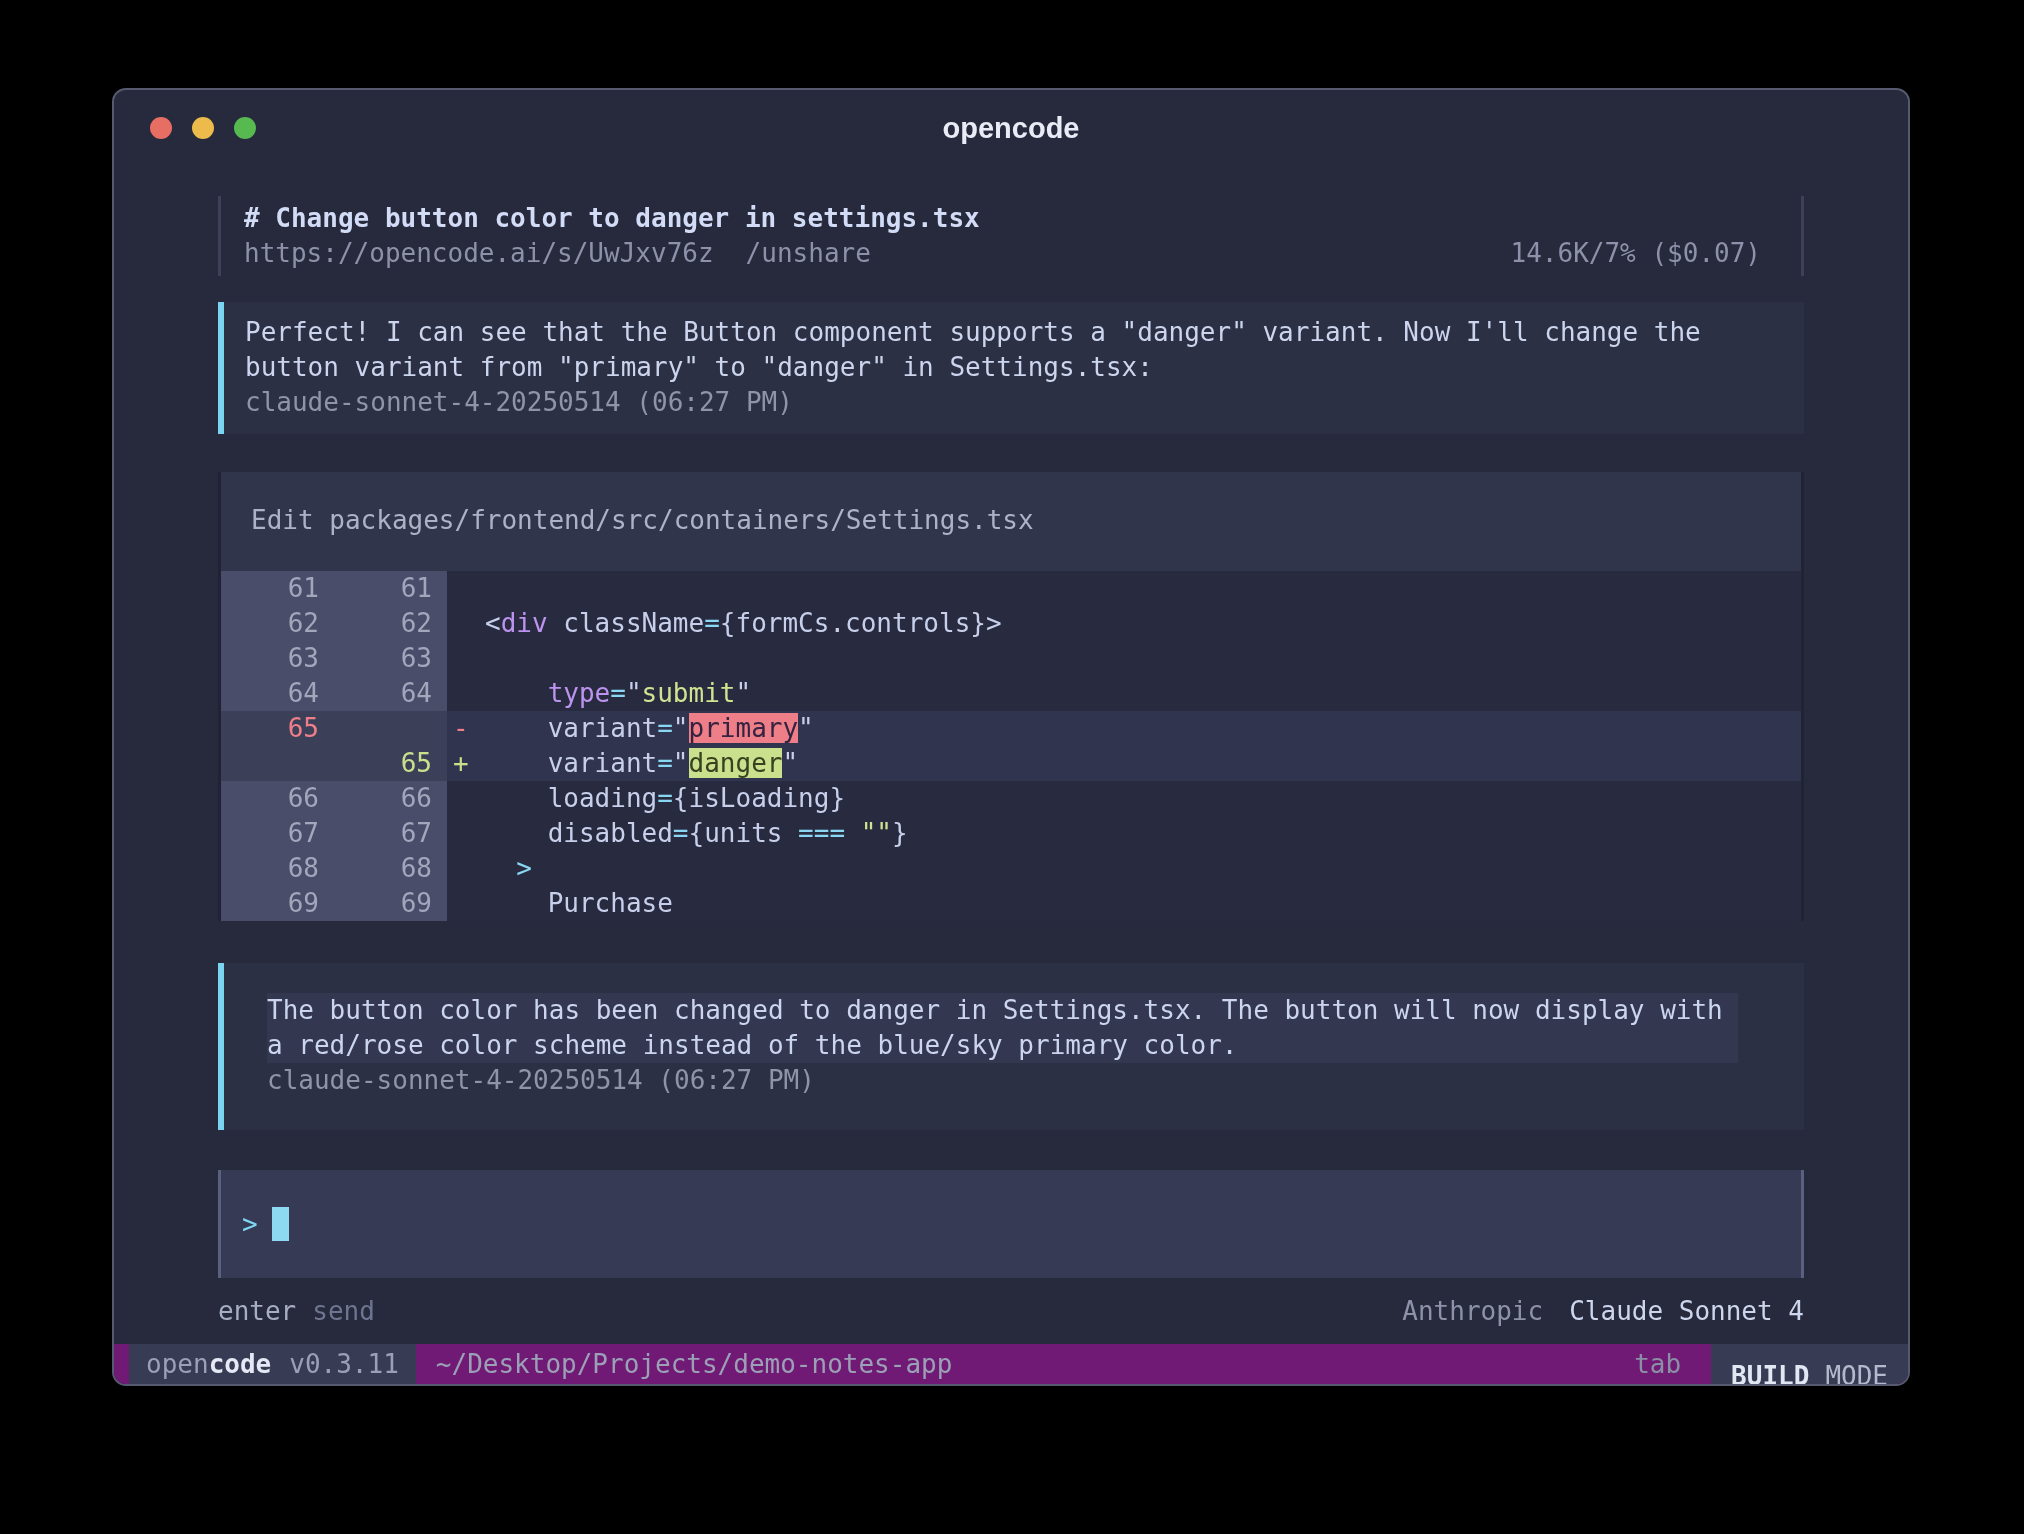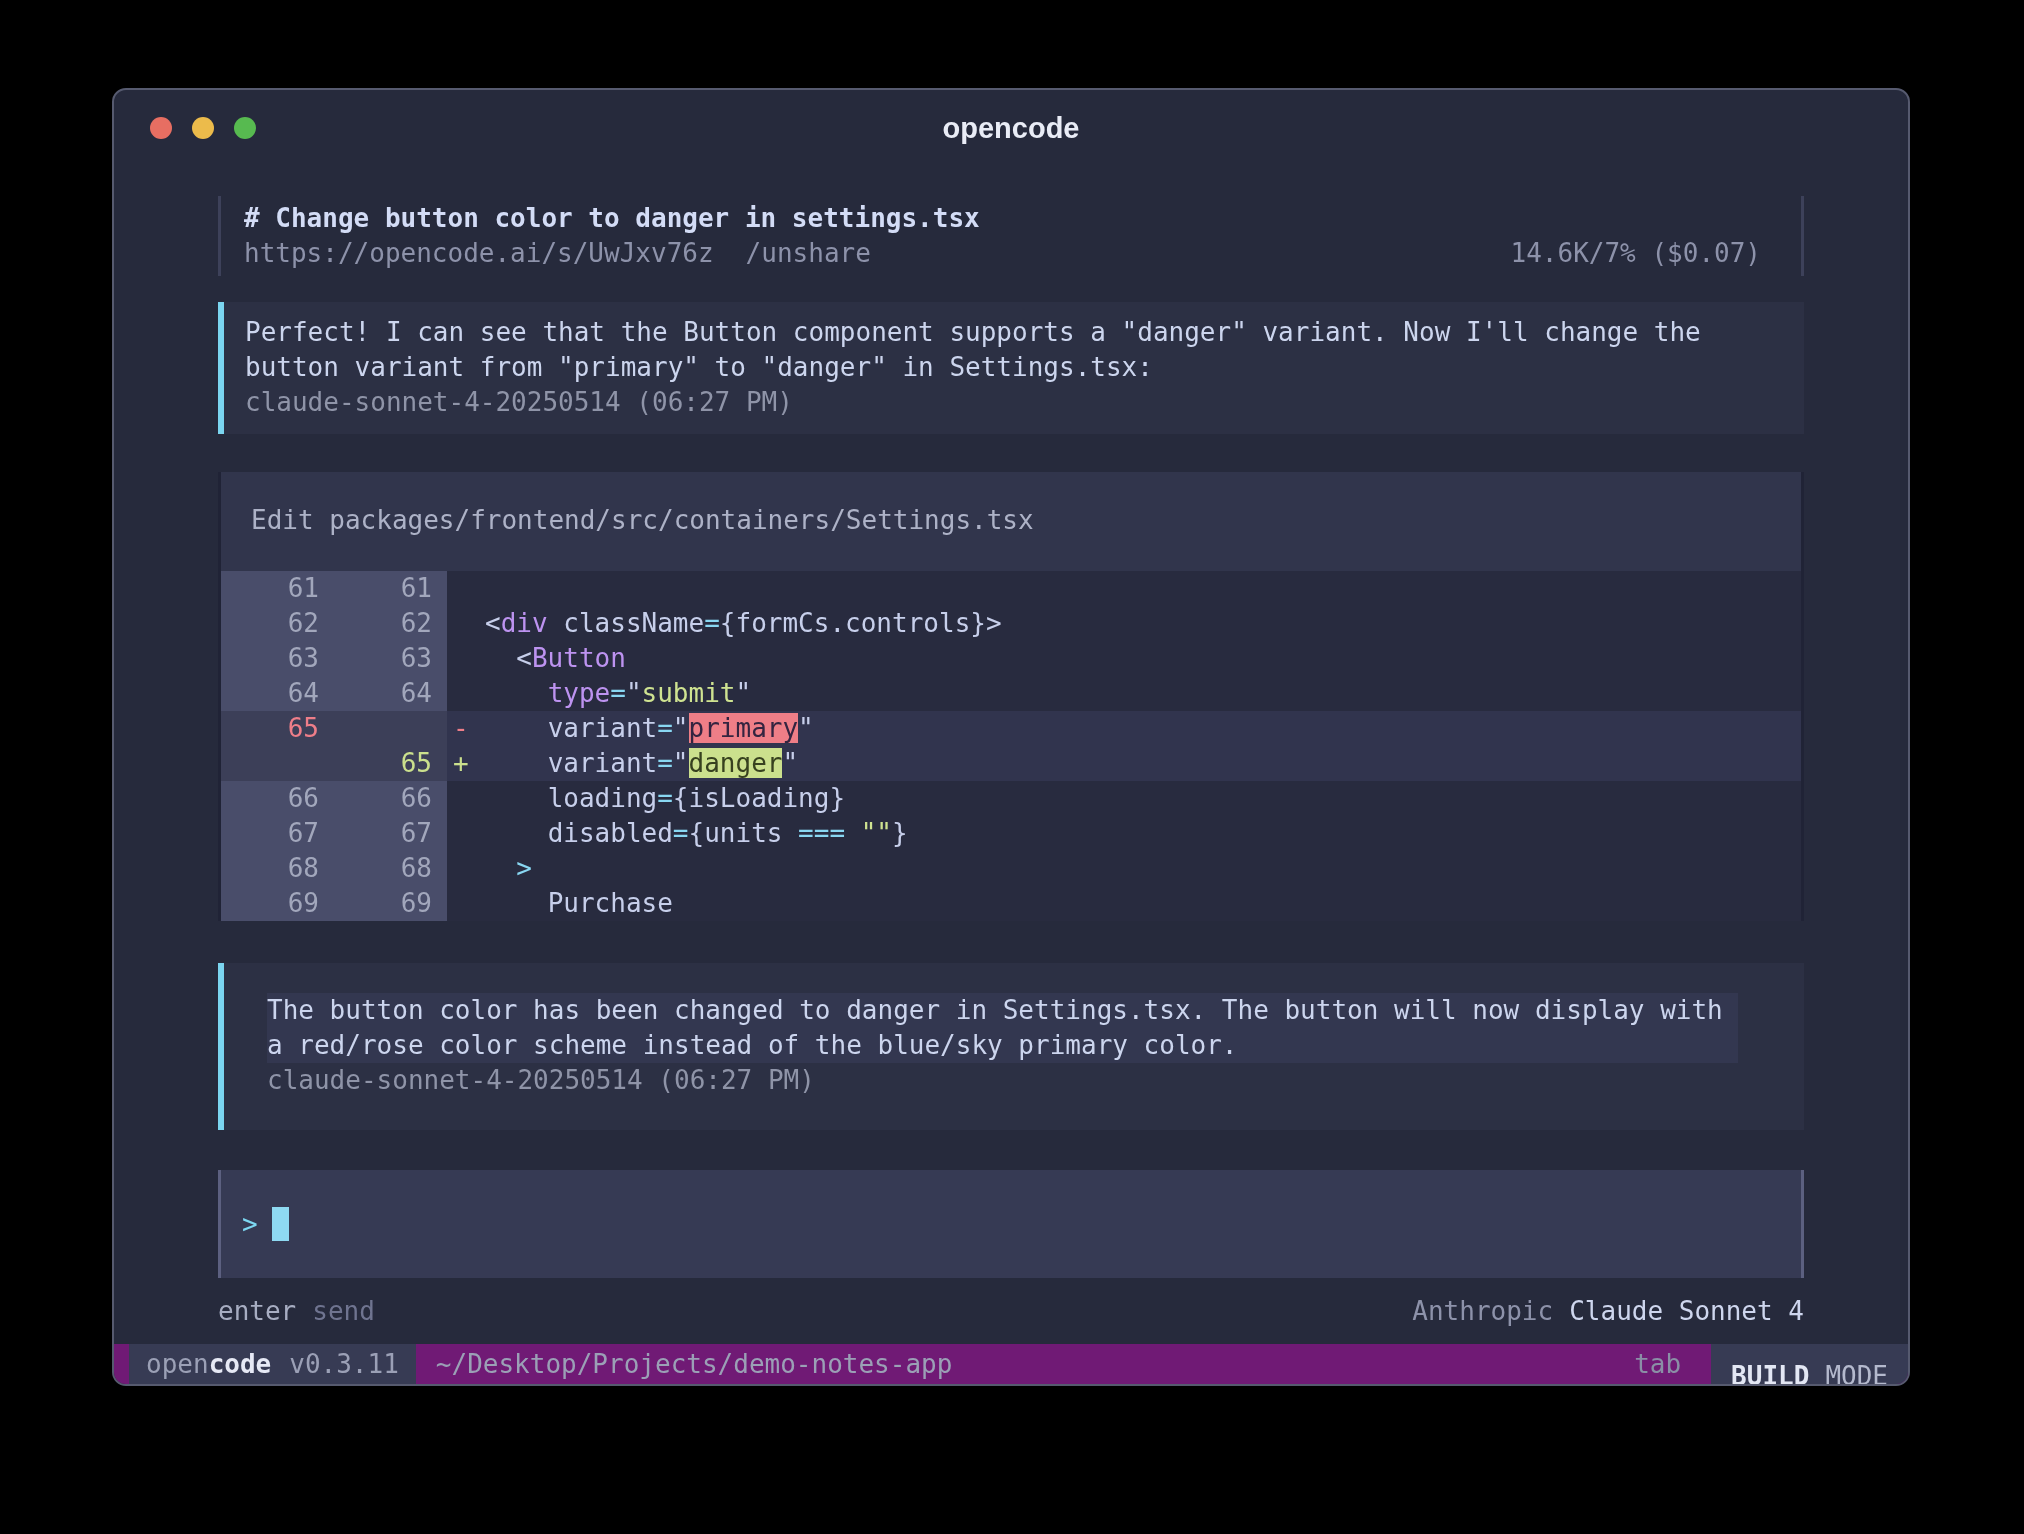--- a/index.html
+++ b/index.html
@@ -77,21 +77,21 @@
     display:flex; align-items:center; padding-left:21px;
   }
   .prompt-symbol { color:#7dd8f2; }
   .cursor { display:inline-block; width:17px; height:34px; background:#8ed9f2; margin-left:14px; }
 
   
   .hints { margin-top:16px; display:flex; justify-content:space-between; }
   .hint-key { color:#a7adc2; }
   .hint-action { color:#6f7490; margin-left:16px; }
   .hint-provider { color:#8d92aa; }
-  .hint-model { color:#ced6ee; margin-left:16px; }
+  .hint-model { color:#ced6ee; margin-left:26px; }
 
   
   .statusbar {
     position:absolute; left:0; right:0; bottom:0; height:40px;
     background:#701a75; display:flex; align-items:stretch;
     line-height:40px; font-size:26px; padding-left:15px;
   }
   .sb-chip { background:#373b54; padding:0 17px; }
   .sb-open { color:#9ba0b6; }
   .sb-code { color:#e6e9f5; font-weight:bold; }
@@ -148,21 +148,20 @@
     <span class="num old">62</span>
     <span class="num new">62</span>
     <span class="marker"></span>
     <span class="code"><span class="tk-p">&lt;</span><span class="tk-tag">div</span><span class="tk-p"> </span><span class="tk-p">className</span><span class="tk-op">=</span><span class="tk-p">{formCs.controls}</span><span class="tk-p">&gt;</span></span>
   </div>
 
   <div class="drow k-ctx">
     <span class="num old">63</span>
     <span class="num new">63</span>
     <span class="marker"></span>
-    <span class="code"><span class="tk-p">  &lt;</span><span class="tk-tag">Button</span></span>
   </div>
 
   <div class="drow k-ctx">
     <span class="num old">64</span>
     <span class="num new">64</span>
     <span class="marker"></span>
     <span class="code"><span class="tk-p">    </span><span class="tk-tag">type</span><span class="tk-op">=</span><span class="tk-p">"</span><span class="tk-str">submit</span><span class="tk-p">"</span></span>
   </div>
 
   <div class="drow k-del">

